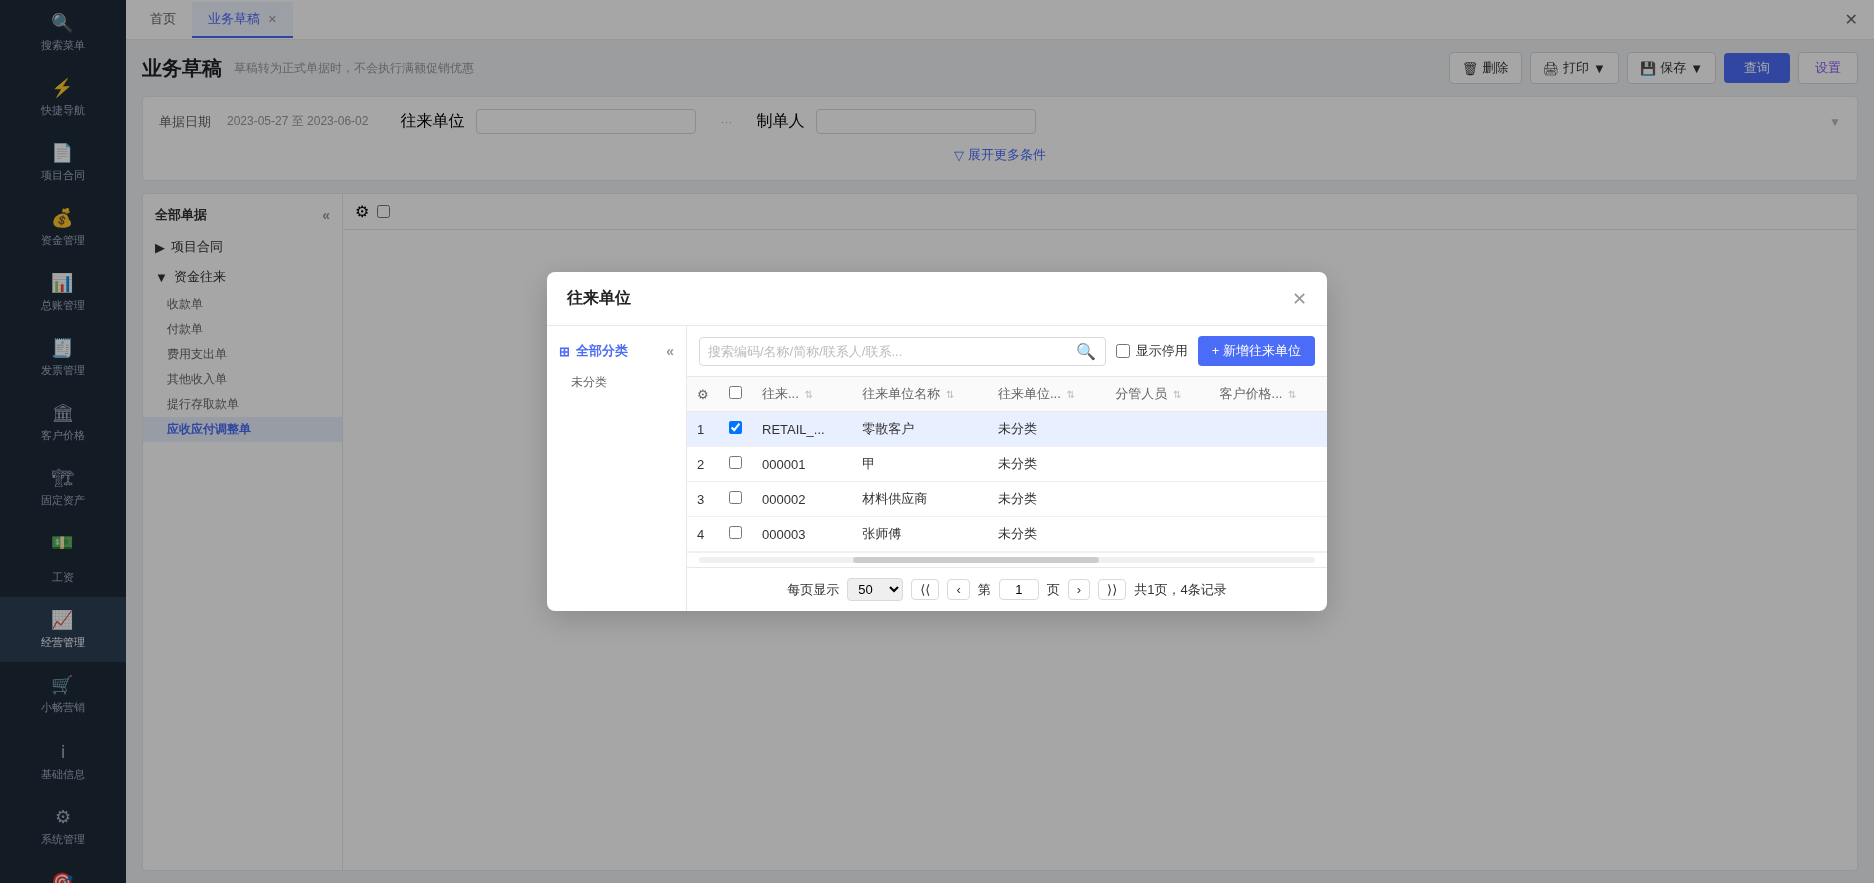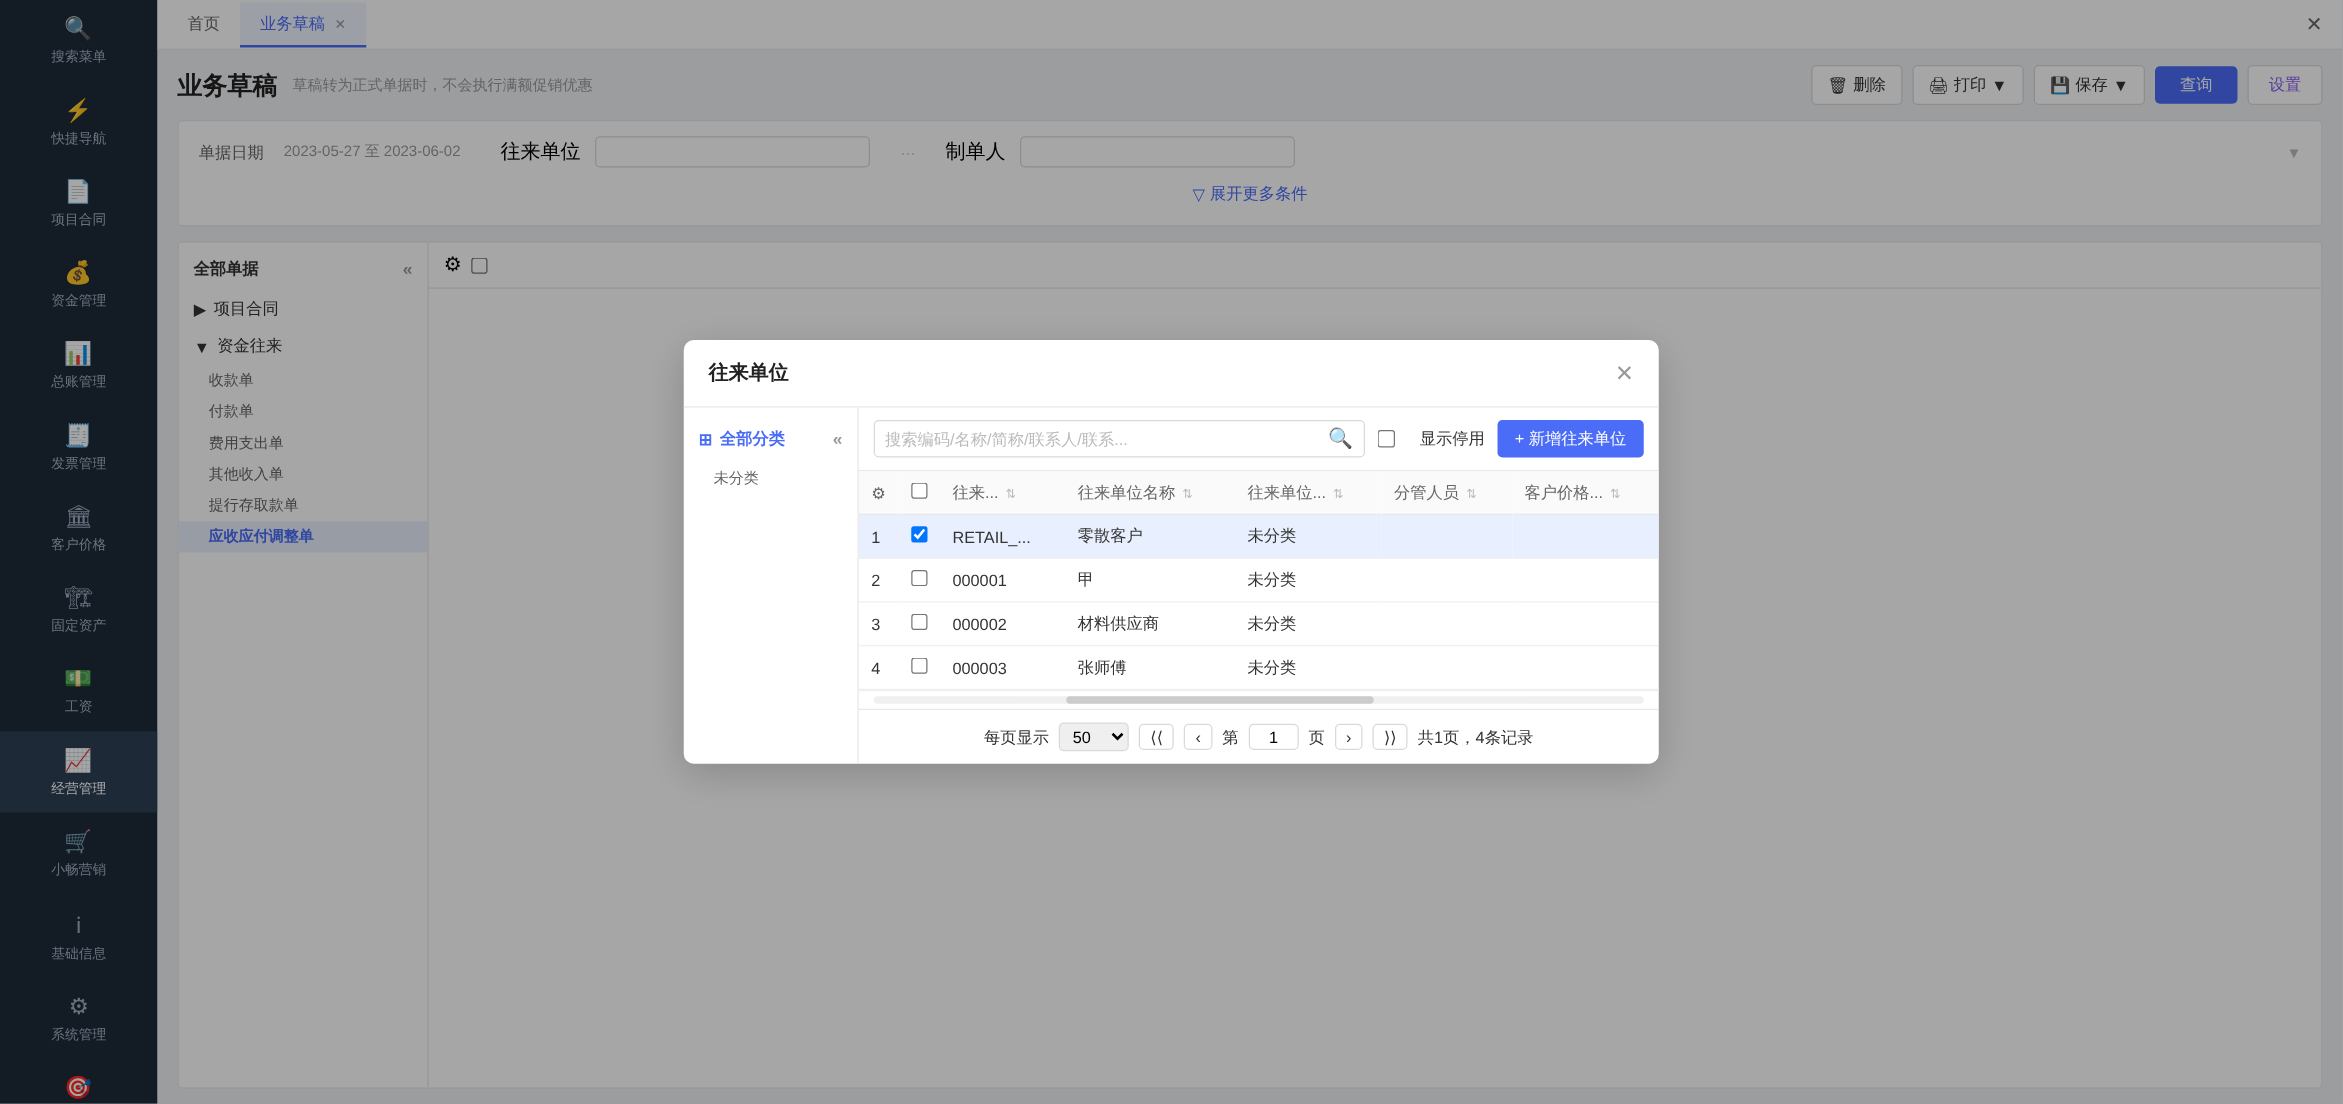--- a/index.html
+++ b/index.html
@@ -363,21 +363,21 @@
       border: none;
       outline: none;
       font-size: 13px;
       color: #333;
       width: 100%;
     }
     .modal-search input::placeholder { color: #bbb; }
     .show-disabled {
       display: flex;
       align-items: center;
-      gap: 20px;
+      gap: 6px;
       font-size: 13px;
       color: #333;
       justify-content: center;
     }
     .checkbox-input {
       width: 14px;
       height: 14px;
       cursor: pointer;
     }
     .btn-add-new {
@@ -545,21 +545,21 @@
   <div class="sidebar-item">
     <span class="sidebar-icon">🏛</span>
     <span style="font-size:11px;">客户价格</span>
   </div>
   <div class="sidebar-item">
     <span class="sidebar-icon">🏗</span>
     <span style="font-size:11px;">固定资产</span>
   </div>
   <div class="sidebar-item">
     <span class="sidebar-icon">💵</span>
-    <span style="font-size:11px;">工资</span>
+    <span style="font-size:11px;margin-top:12px;">工资</span>
   </div>
   <div class="sidebar-item active">
     <span class="sidebar-icon">📈</span>
     <span style="font-size:11px;">经营管理</span>
   </div>
   <div class="sidebar-item">
     <span class="sidebar-icon">🛒</span>
     <span style="font-size:11px;">小畅营销</span>
   </div>
   <div class="sidebar-item">

